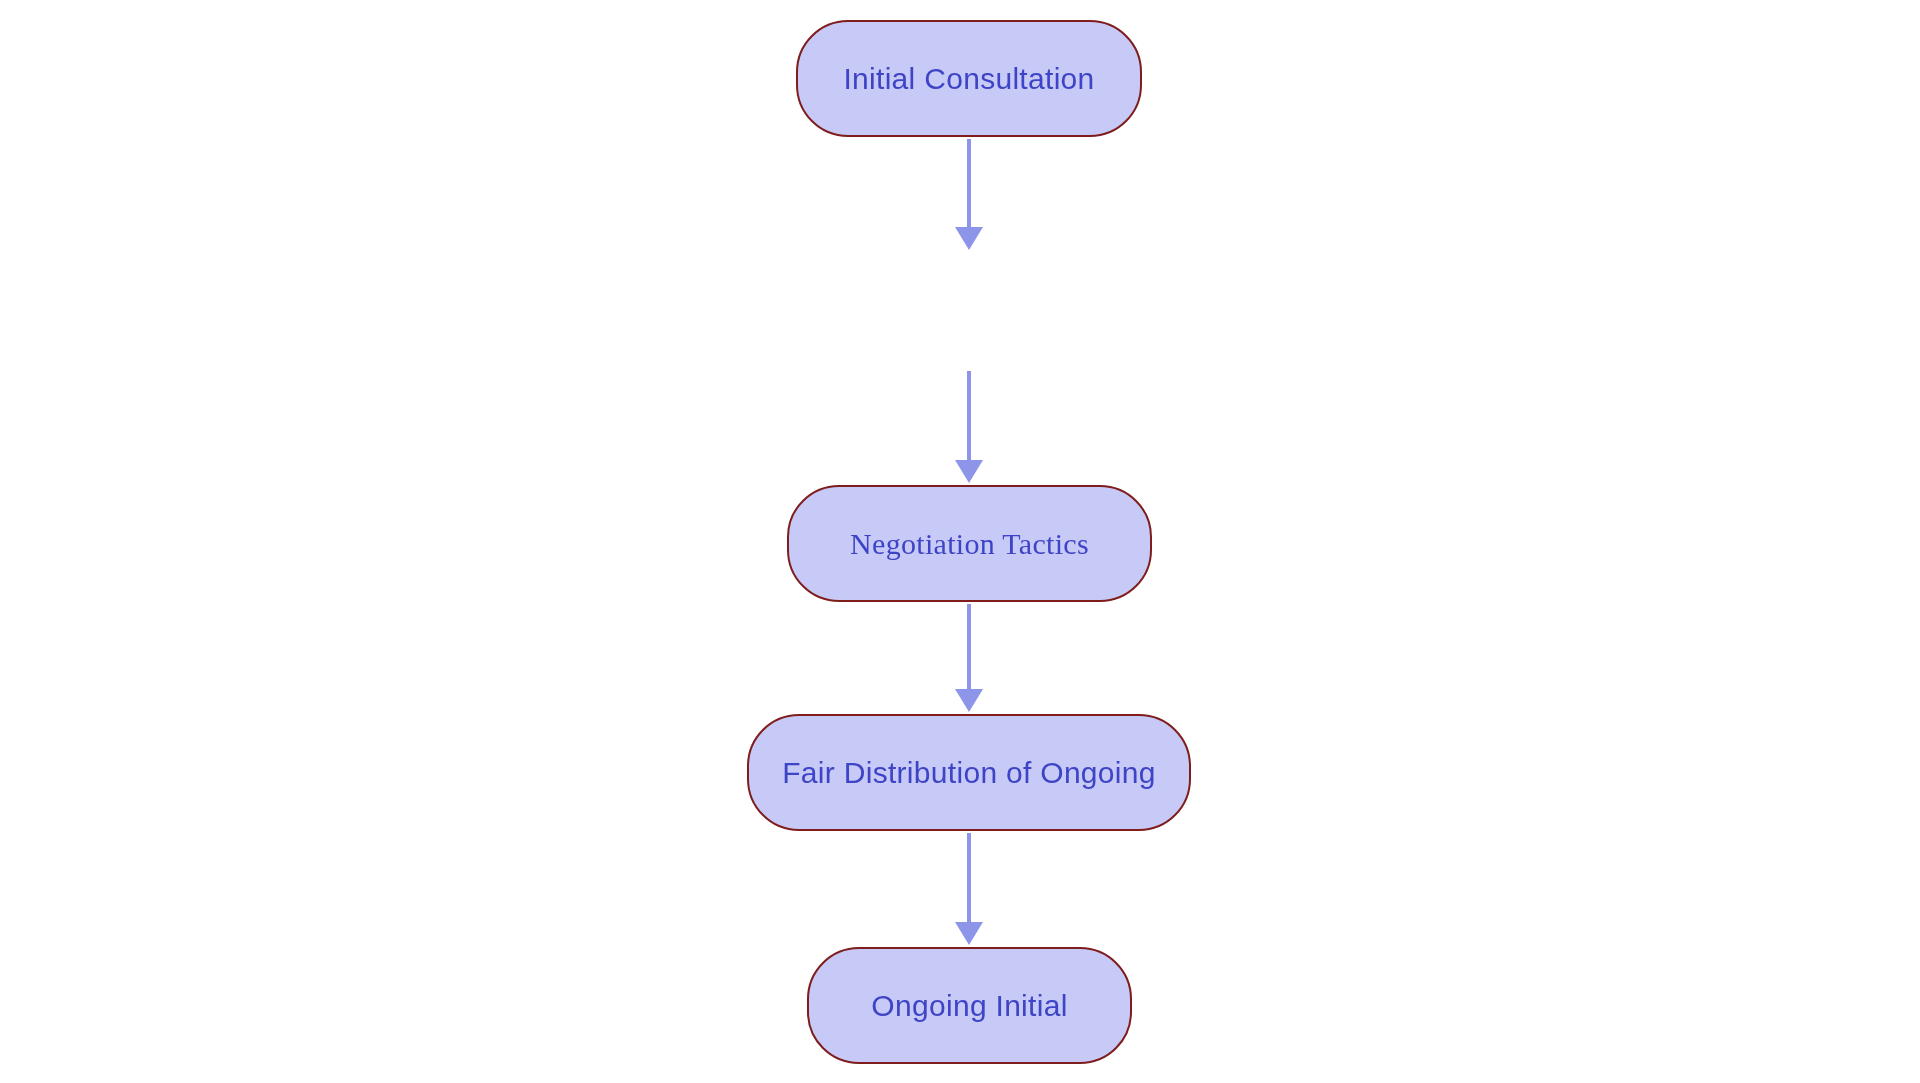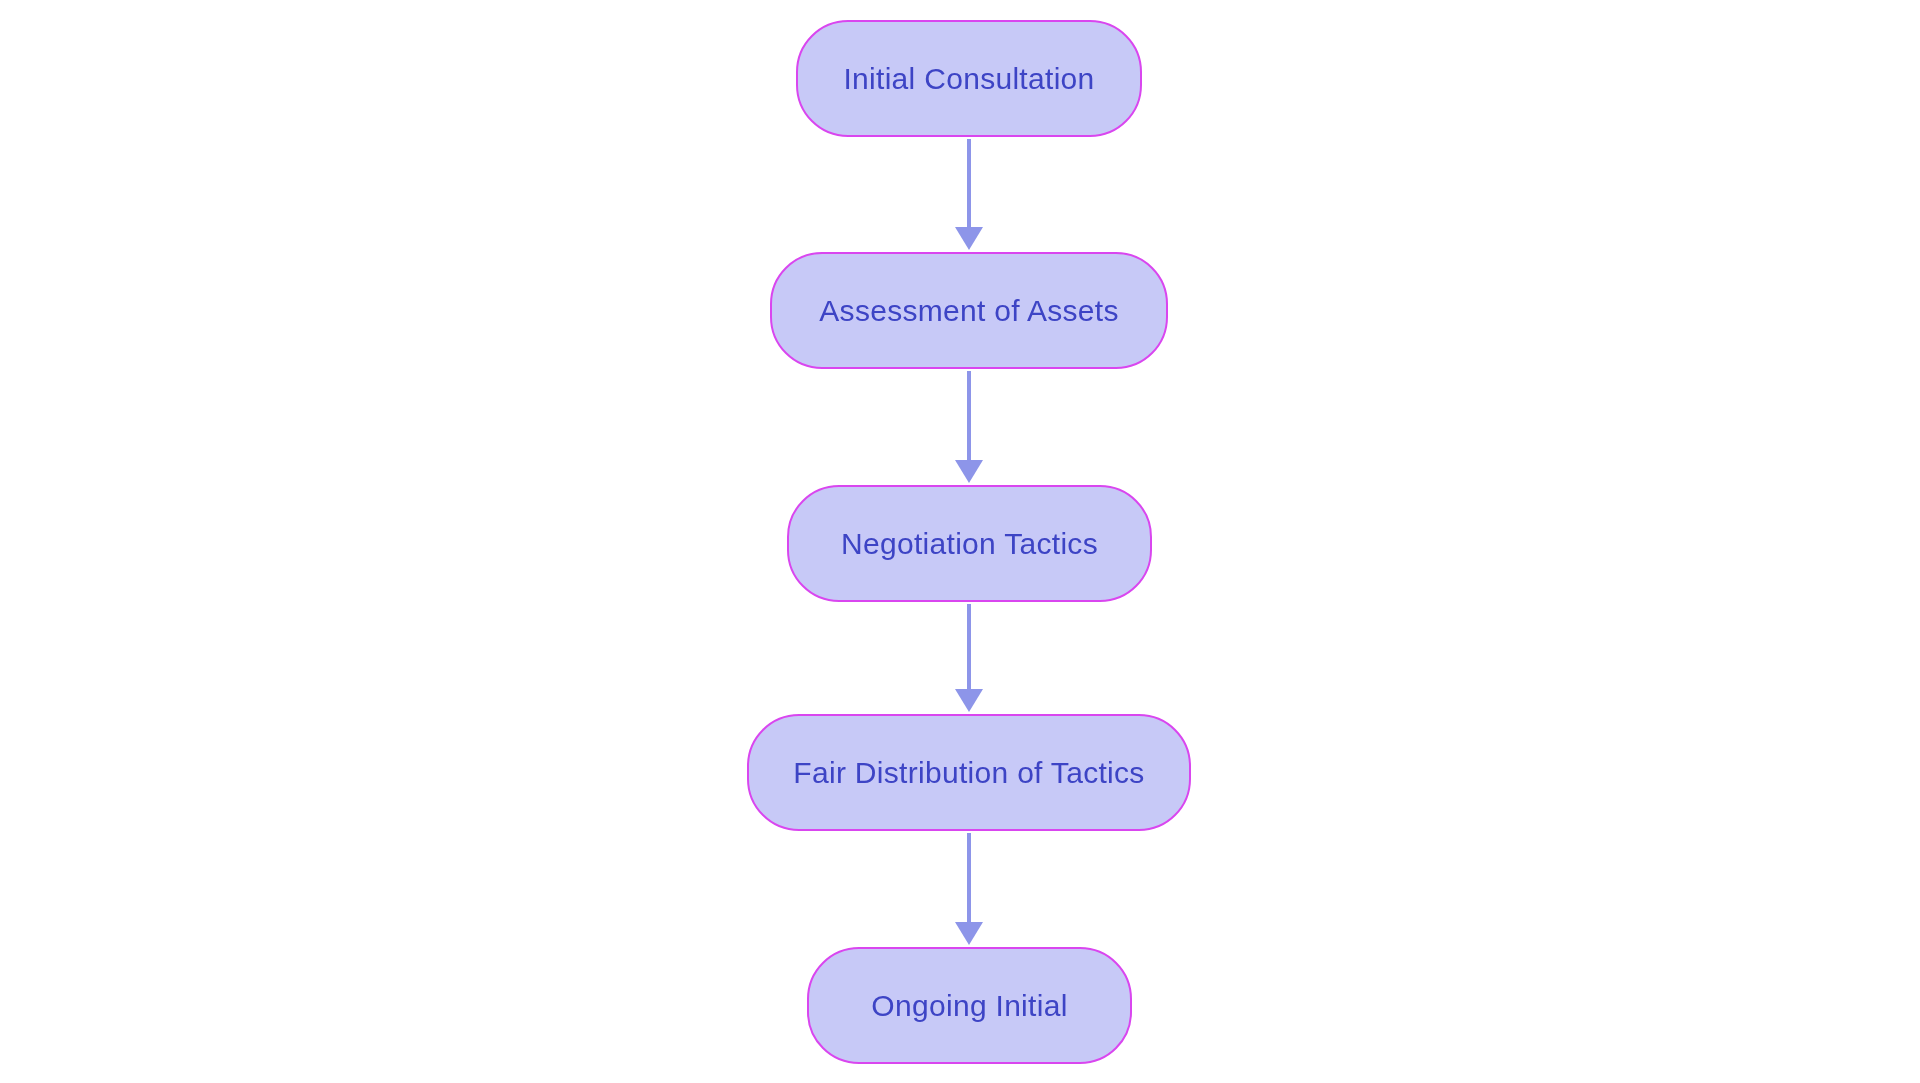--- a/index.html
+++ b/index.html
@@ -13,34 +13,34 @@
     width: 1920px;
     height: 1083px;
     background: #ffffff;
     overflow: hidden;
   }
   .flow-node {
     position: absolute;
     height: 117px;
     box-sizing: border-box;
     background: #c7c9f7;
-    border: 2px solid #d946ef;
+    border: 2px solid #7f1d1d;
     border-radius: 52px;
     display: flex;
     align-items: center;
     justify-content: center;
     font-size: 30px;
     font-weight: 400;
     color: #3d44c5;
     letter-spacing: 0.3px;
     text-align: center;
   }
   .node-1 { left: 796px; top: 20px;  width: 346px; }
   .node-2 { left: 770px; top: 252px; width: 398px; }
-  .node-3 { left: 787px; top: 485px; width: 365px; }
+  .node-3 { left: 787px; top: 485px; width: 365px; font-family: Liberation Serif, serif; }
   .node-4 { left: 747px; top: 714px; width: 444px; }
   .node-5 { left: 807px; top: 947px; width: 325px; }
 
   .flow-arrow {
     position: absolute;
     left: 955px;
     width: 28px;
   }
   .arrow-1 { top: 139px; height: 111px; }
   .arrow-2 { top: 371px; height: 112px; }
@@ -73,40 +73,37 @@
 
   <div class="flow-node node-1">
     <span>Initial Consultation</span>
   </div>
 
   <div class="flow-arrow arrow-1">
     <div class="line"></div>
     <div class="head"></div>
   </div>
 
-  <div class="flow-node node-2">
-    <span>Assessment of Assets</span>
-  </div>
 
   <div class="flow-arrow arrow-2">
     <div class="line"></div>
     <div class="head"></div>
   </div>
 
   <div class="flow-node node-3">
     <span>Negotiation Tactics</span>
   </div>
 
   <div class="flow-arrow arrow-3">
     <div class="line"></div>
     <div class="head"></div>
   </div>
 
   <div class="flow-node node-4">
-    <span>Fair Distribution of Tactics</span>
+    <span>Fair Distribution of Ongoing</span>
   </div>
 
   <div class="flow-arrow arrow-4">
     <div class="line"></div>
     <div class="head"></div>
   </div>
 
   <div class="flow-node node-5">
     <span>Ongoing Initial</span>
   </div>

